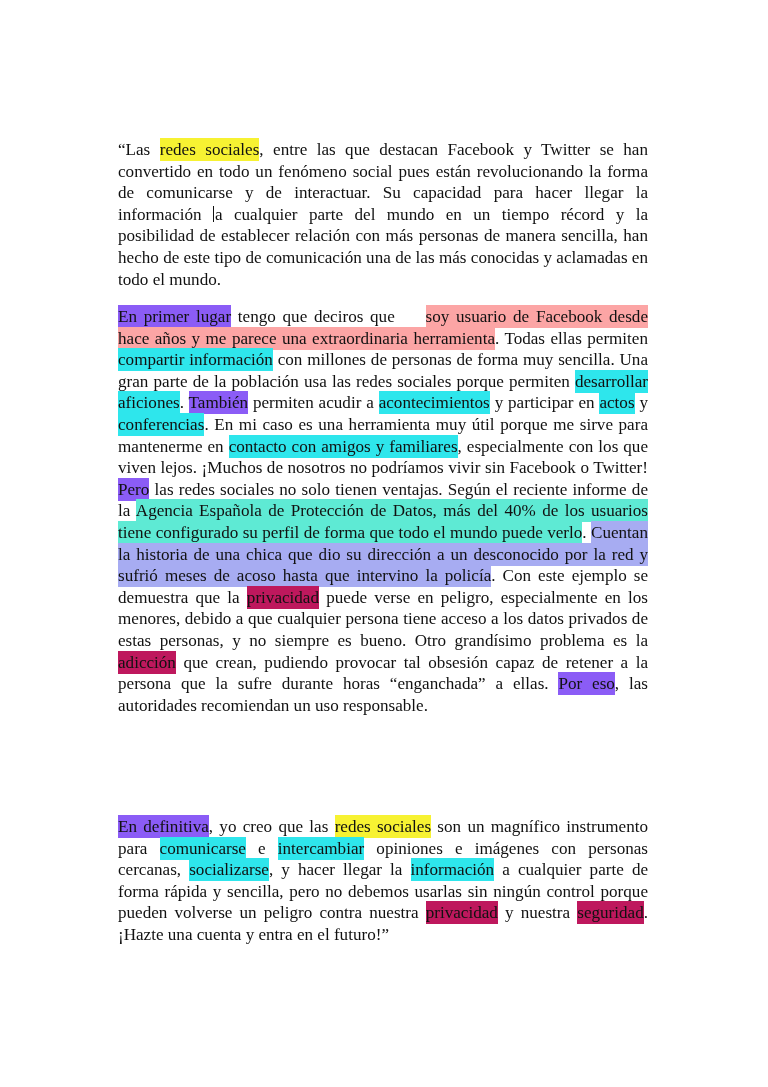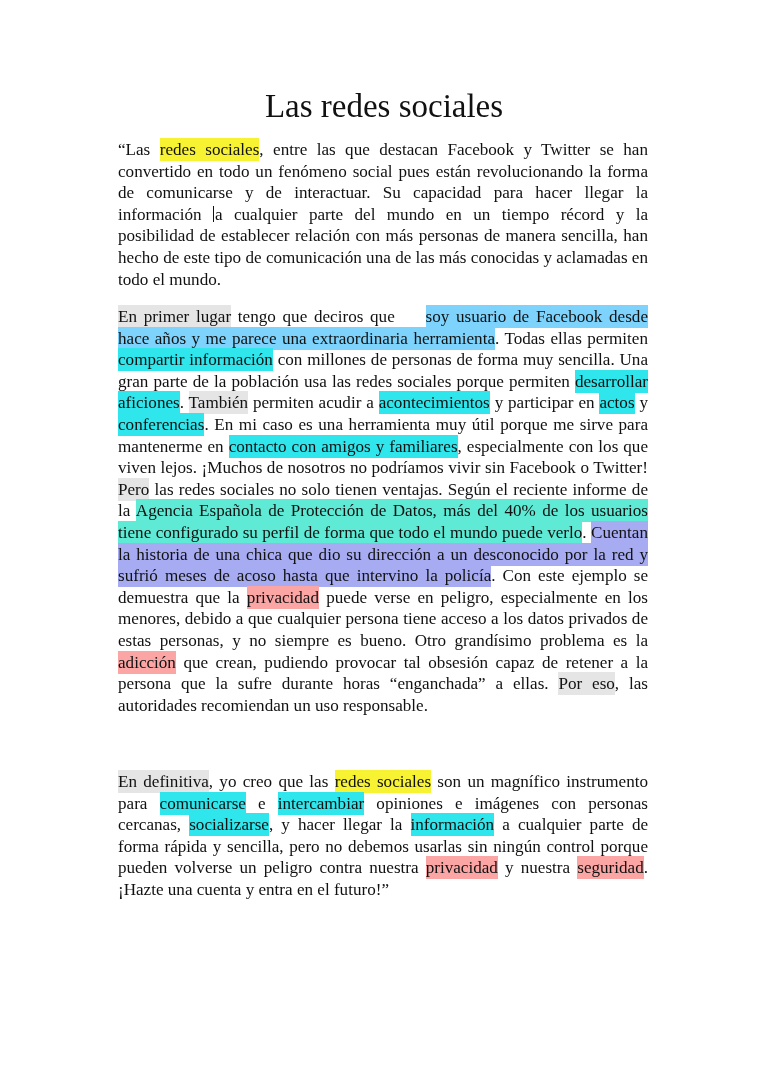--- a/index.html
+++ b/index.html
@@ -11,36 +11,35 @@
     font-size: 33px; color: #111; line-height: 40px; margin: 0; font-weight: normal;
   }
   .para {
     position: absolute; left: 118px; width: 530px;
     font-family: "Liberation Serif", "DejaVu Serif", serif;
     font-size: 17.1px; line-height: 21.6px; color: #111;
     text-align: justify; margin: 0;
   }
   .p1 { top: 139px; }
   .p2 { top: 306px; }
-  .p3 { top: 771px; }
+  .p3 { top: 816px; }
   .hl { padding: 2px 0 2px 0; }
   .yellow { background: #f7f232; }
-  .green  { background: #e5e5e5; }
-  .gray   { background: #7dd3fc; margin-left: 24px; }
+  .green  { background: #8b5cf6; }
+  .gray   { background: #fca5a5; margin-left: 24px; }
   .cyan   { background: #2ee6ec; font-family: Liberation Serif, serif; }
   .orange { background: #5eead4; }
   .purple { background: #a7acf2; }
-  .red    { background: #fca5a5; font-family: Liberation Serif, serif; }
+  .red    { background: #be185d; font-family: Liberation Serif, serif; }
   .caret { display: inline-block; width: 1px; height: 16px; background: #111; vertical-align: -2px; margin-right: 1px; }
 </style>
 </head>
 <body>
 
 <div class="page">
-  <h1 class="title">Las redes sociales</h1>
 
   <p class="para p1">
     <span>“Las </span><span class="hl yellow">redes sociales</span><span>, entre las que destacan Facebook y Twitter se han convertido en todo un fenómeno social pues están revolucionando la forma de comunicarse y de interactuar. Su capacidad para hacer llegar la información </span><span class="caret"></span><span>a cualquier parte del mundo en un tiempo récord y la posibilidad de establecer relación con más personas de manera sencilla, han hecho de este tipo de comunicación una de las más conocidas y aclamadas en todo el mundo.</span>
   </p>
 
   <p class="para p2">
     <span class="hl green">En primer lugar</span><span> tengo que deciros que </span><span class="hl gray">soy usuario de Facebook desde hace  años y me parece una extraordinaria herramienta</span><span>. Todas ellas permiten </span><span class="hl cyan">compartir información</span><span> con millones de personas de forma muy sencilla. Una gran parte de la población usa las redes sociales porque permiten </span><span class="hl cyan">desarrollar aficiones</span><span>. </span><span class="hl green">También</span><span> permiten acudir a </span><span class="hl cyan">acontecimientos</span><span> y participar en </span><span class="hl cyan">actos</span><span> y </span><span class="hl cyan">conferencias</span><span>. En mi caso es una herramienta muy útil porque me sirve para mantenerme en </span><span class="hl cyan">contacto con amigos y familiares</span><span>, especialmente con los que viven lejos. ¡Muchos de nosotros no podríamos vivir sin Facebook o Twitter! </span><span class="hl green">Pero</span><span> las redes sociales no solo tienen ventajas. Según el reciente informe de la </span><span class="hl orange">Agencia Española de Protección de Datos, más del 40% de los usuarios tiene configurado su perfil de forma que todo el mundo puede verlo</span><span>. </span><span class="hl purple">Cuentan la historia de una chica que dio su dirección a un desconocido por la red y sufrió meses de acoso hasta que intervino la policía</span><span>. Con este ejemplo se demuestra que la </span><span class="hl red">privacidad</span><span> puede verse en peligro, especialmente en los menores, debido a que cualquier persona tiene acceso a los datos privados de estas personas, y no siempre es bueno. Otro grandísimo problema es la </span><span class="hl red">adicción</span><span> que crean, pudiendo provocar tal obsesión capaz de retener a la persona que la sufre durante horas “enganchada” a ellas. </span><span class="hl green">Por eso</span><span>, las autoridades recomiendan un uso responsable.</span>
   </p>
 
   <p class="para p3">

